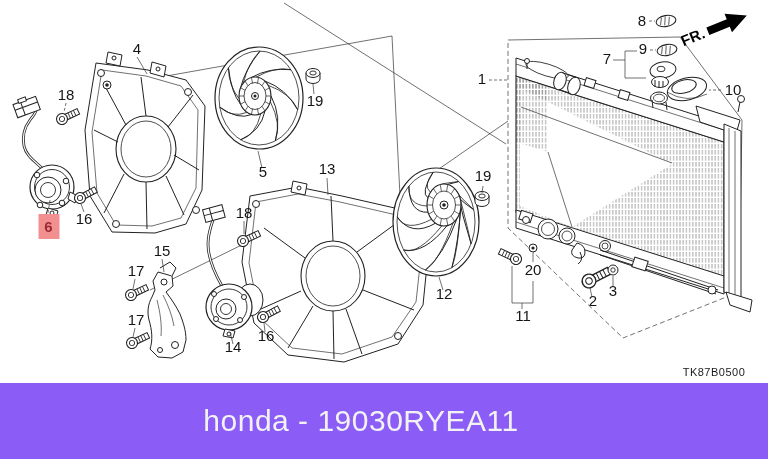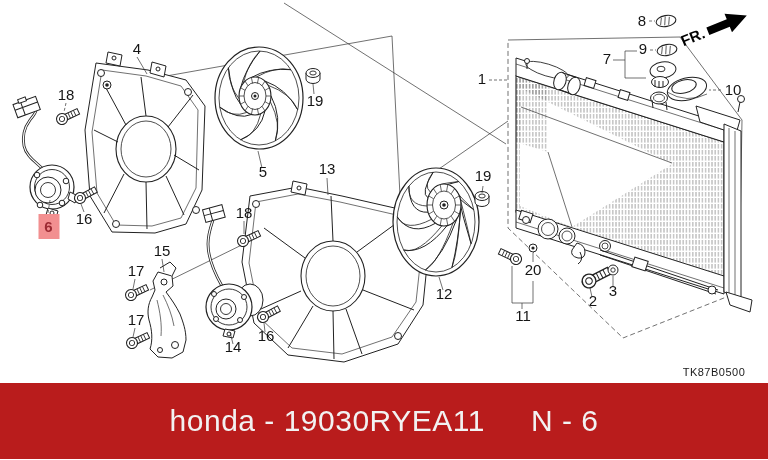--- a/index.html
+++ b/index.html
@@ -21,21 +21,21 @@
   }
   svg text.hl{
     font-family:"Liberation Sans", sans-serif;
     font-size:15px;fill:#9c2b33;font-weight:bold;
   }
   .ln{stroke:#222;stroke-width:1;fill:none;}
   .thin{stroke:#333;stroke-width:.7;fill:none;}
   .wht{fill:#fff;stroke:#222;stroke-width:1;}
   .footer{
     position:absolute;left:0;top:383px;width:768px;height:76px;
-    background:#b91c1c;display:flex;align-items:center;justify-content:center;
+    background:#8b5cf6;display:flex;align-items:center;justify-content:center;
   }
   .footer .txt{
     color:#f2f2f2;font-size:30px;letter-spacing:.5px;white-space:pre;
   }
   .footer .gap{display:inline-block;width:46px;}
 </style>
 </head>
 <body>
 
 <div class="stage">
@@ -386,16 +386,15 @@
     <text class="callout" x="533" y="275" text-anchor="middle">20</text>
   </g>
 
   <text class="code" x="714" y="376" text-anchor="middle">TK87B0500</text>
 </svg>
 
 
 <div class="footer">
   <span class="txt">honda - 19030RYEA11</span>
   <span class="gap"></span>
-  <span class="txt">N - 6</span>
 </div>
 
 </div>
 
 </body></html>

